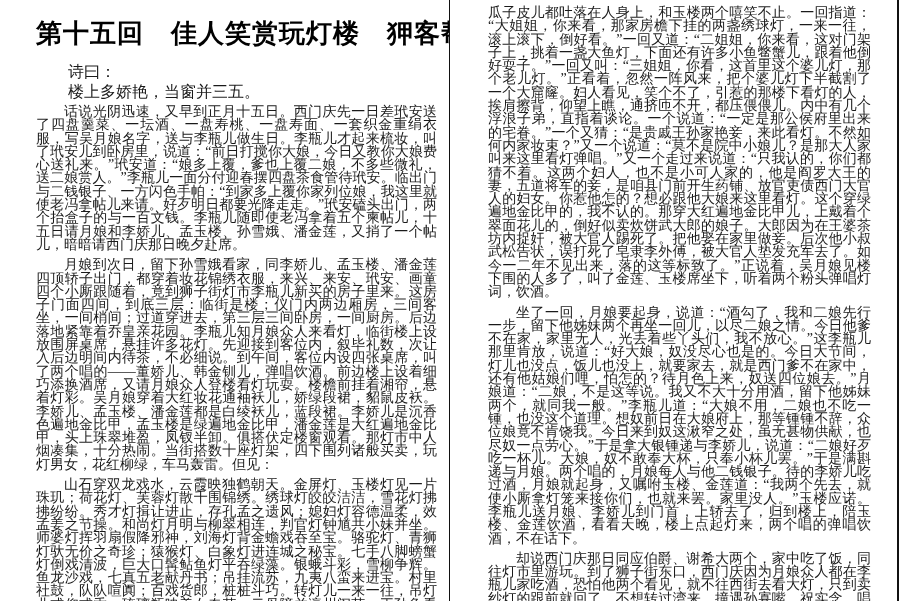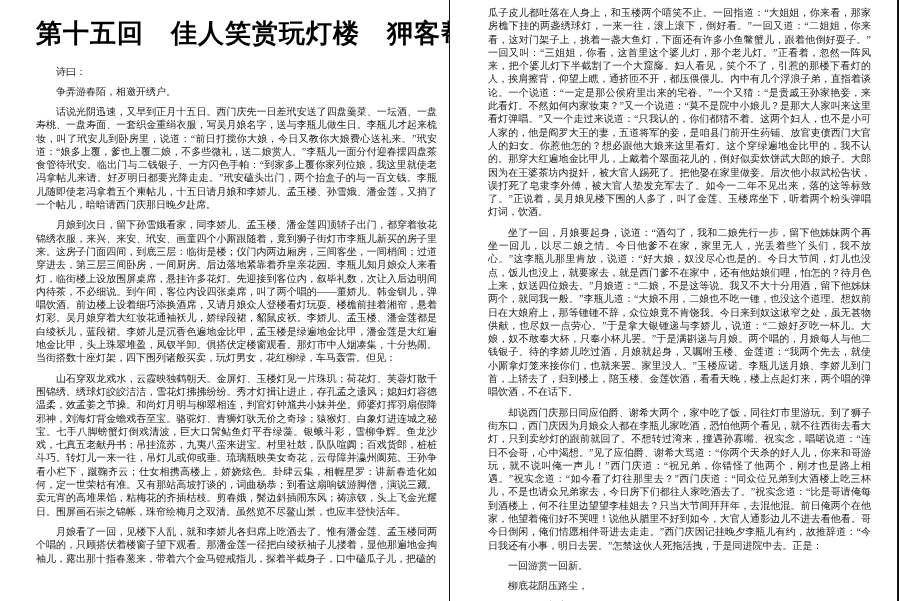--- a/index.html
+++ b/index.html
@@ -36,48 +36,48 @@
   }
   .chapter-title {
     font-size: 26px;
     font-weight: bold;
     letter-spacing: 1px;
     color: #000000;
     margin: 6px 0 14px 0;
     white-space: nowrap;
   }
   .para {
-    font-size: 10px;
+    font-size: 14px;
     line-height: 13.3px;
     text-align: justify;
     text-indent: 2em;
     margin: 0 0 7px 0;
     color: #1a1a1a;
   }
   .para.no-indent {
     text-indent: 0;
   }
   .poem-line {
-    font-size: 10px;
+    font-size: 16px;
     line-height: 13px;
     text-indent: 2em;
     margin: 0 0 7px 0;
     color: #1a1a1a;
   }
 </style>
 </head>
 <body>
 
 <div class="book">
 
   <div class="page left">
     <div class="chapter-title">第十五回　佳人笑赏玩灯楼　狎客帮嫖丽春院</div>
 
     <p class="poem-line">诗曰：</p>
-    <p class="poem-line">争弄游春陌，相邀开绣户。</p>
+    <p class="poem-line">楼上多娇艳，当窗并三五。</p>
 
     <p class="para">话说光阴迅速，又早到正月十五日。西门庆先一日差玳安送了四盘羹菜、一坛酒、一盘寿桃、一盘寿面、一套织金重绢衣服，写吴月娘名字，送与李瓶儿做生日。李瓶儿才起来梳妆，叫了玳安儿到卧房里，说道：“前日打搅你大娘，今日又教你大娘费心送礼来。”玳安道：“娘多上覆，爹也上覆二娘，不多些微礼，送二娘赏人。”李瓶儿一面分付迎春摆四盘茶食管待玳安。临出门与二钱银子、一方闪色手帕：“到家多上覆你家列位娘，我这里就使老冯拿帖儿来请。好歹明日都要光降走走。”玳安磕头出门，两个抬盒子的与一百文钱。李瓶儿随即使老冯拿着五个柬帖儿，十五日请月娘和李娇儿、孟玉楼、孙雪娥、潘金莲，又捎了一个帖儿，暗暗请西门庆那日晚夕赴席。</p>
     <p class="para">月娘到次日，留下孙雪娥看家，同李娇儿、孟玉楼、潘金莲四顶轿子出门，都穿着妆花锦绣衣服，来兴、来安、玳安、画童四个小厮跟随着，竟到狮子街灯市李瓶儿新买的房子里来。这房子门面四间，到底三层：临街是楼；仪门内两边厢房，三间客坐，一间梢间；过道穿进去，第三层三间卧房，一间厨房。后边落地紧靠着乔皇亲花园。李瓶儿知月娘众人来看灯，临街楼上设放围屏桌席，悬挂许多花灯。先迎接到客位内，叙毕礼数，次让入后边明间内待茶，不必细说。到午间，客位内设四张桌席，叫了两个唱的——董娇儿、韩金钏儿，弹唱饮酒。前边楼上设着细巧添换酒席，又请月娘众人登楼看灯玩耍。楼檐前挂着湘帘，悬着灯彩。吴月娘穿着大红妆花通袖袄儿，娇绿段裙，貂鼠皮袄。李娇儿、孟玉楼、潘金莲都是白绫袄儿，蓝段裙。李娇儿是沉香色遍地金比甲，孟玉楼是绿遍地金比甲，潘金莲是大红遍地金比甲，头上珠翠堆盈，凤钗半卸。俱搭伏定楼窗观看。那灯市中人烟凑集，十分热闹。当街搭数十座灯架，四下围列诸般买卖，玩灯男女，花红柳绿，车马轰雷。但见：</p>
     <p class="para">山石穿双龙戏水，云霞映独鹤朝天。金屏灯、玉楼灯见一片珠玑；荷花灯、芙蓉灯散千围锦绣。绣球灯皎皎洁洁，雪花灯拂拂纷纷。秀才灯揖让进止，存孔孟之遗风；媳妇灯容德温柔，效孟姜之节操。和尚灯月明与柳翠相连，判官灯钟馗共小妹并坐。师婆灯挥羽扇假降邪神，刘海灯背金蟾戏吞至宝。骆驼灯、青狮灯驮无价之奇珍；猿猴灯、白象灯进连城之秘宝。七手八脚螃蟹灯倒戏清波，巨大口髯鲇鱼灯平吞绿藻。银蛾斗彩，雪柳争辉。鱼龙沙戏，七真五老献丹书；吊挂流苏，九夷八蛮来进宝。村里社鼓，队队喧阗；百戏货郎，桩桩斗巧。转灯儿一来一往，吊灯儿或仰或垂。琉璃瓶映美女奇花，云母障并瀛州阆苑。王孙争看小栏下，蹴鞠齐云；仕女相携高楼上，娇娆炫色。卦肆云集，相幄星罗：讲新春造化如何，定一世荣枯有准。又有那站高坡打谈的，词曲杨恭；到看这扇响钹游脚僧，演说三藏。卖元宵的高堆果馅，粘梅花的齐插枯枝。剪春娥，鬓边斜插闹东风；祷凉钗，头上飞金光耀日。围屏画石崇之锦帐，珠帘绘梅月之双清。虽然览不尽鳌山景，也应丰登快活年。</p>
     <p class="para">月娘看了一回，见楼下人乱，就和李娇儿各归席上吃酒去了。惟有潘金莲、孟玉楼同两个唱的，只顾搭伏着楼窗子望下观看。那潘金莲一径把白绫袄袖子儿搂着，显他那遍地金掏袖儿，露出那十指春葱来，带着六个金马镫戒指儿，探着半截身子，口中磕瓜子儿，把磕的</p>
   </div>
 
   <div class="page right">
     <p class="para no-indent">瓜子皮儿都吐落在人身上，和玉楼两个嘻笑不止。一回指道：“大姐姐，你来看，那家房檐下挂的两盏绣球灯，一来一往，滚上滚下，倒好看。”一回又道：“二姐姐，你来看，这对门架子上，挑着一盏大鱼灯，下面还有许多小鱼鳖蟹儿，跟着他倒好耍子。”一回又叫：“三姐姐，你看，这首里这个婆儿灯，那个老儿灯。”正看着，忽然一阵风来，把个婆儿灯下半截割了一个大窟窿。妇人看见，笑个不了，引惹的那楼下看灯的人，挨肩擦背，仰望上瞧，通挤匝不开，都压偎偎儿。内中有几个浮浪子弟，直指着谈论。一个说道：“一定是那公侯府里出来的宅眷。”一个又猜：“是贵戚王孙家艳妾，来此看灯。不然如何内家妆束？”又一个说道：“莫不是院中小娘儿？是那大人家叫来这里看灯弹唱。”又一个走过来说道：“只我认的，你们都猜不着。这两个妇人，也不是小可人家的，他是阎罗大王的妻，五道将军的妾，是咱县门前开生药铺、放官吏债西门大官人的妇女。你惹他怎的？想必跟他大娘来这里看灯。这个穿绿遍地金比甲的，我不认的。那穿大红遍地金比甲儿，上戴着个翠面花儿的，倒好似卖炊饼武大郎的娘子。大郎因为在王婆茶坊内捉奸，被大官人踢死了。把他娶在家里做妾。后次他小叔武松告状，误打死了皂隶李外傅，被大官人垫发充军去了。如今一二年不见出来，落的这等标致了。”正说着，吴月娘见楼下围的人多了，叫了金莲、玉楼席坐下，听着两个粉头弹唱灯词，饮酒。</p>
     <p class="para">坐了一回，月娘要起身，说道：“酒勾了，我和二娘先行一步，留下他姊妹两个再坐一回儿，以尽二娘之情。今日他爹不在家，家里无人，光丢着些丫头们，我不放心。”这李瓶儿那里肯放，说道：“好大娘，奴没尽心也是的。今日大节间，灯儿也没点，饭儿也没上，就要家去，就是西门爹不在家中，还有他姑娘们哩，怕怎的？待月色上来，奴送四位娘去。”月娘道：“二娘，不是这等说。我又不大十分用酒，留下他姊妹两个，就同我一般。”李瓶儿道：“大娘不用，二娘也不吃一锺，也没这个道理。想奴前日在大娘府上，那等锺锺不辞，众位娘竟不肯饶我。今日来到奴这湫窄之处，虽无甚物供献，也尽奴一点劳心。”于是拿大银锺递与李娇儿，说道：“二娘好歹吃一杯儿。大娘，奴不敢奉大杯，只奉小杯儿罢。”于是满斟递与月娘。两个唱的，月娘每人与他二钱银子。待的李娇儿吃过酒，月娘就起身，又嘱咐玉楼、金莲道：“我两个先去，就使小厮拿灯笼来接你们，也就来罢。家里没人。”玉楼应诺。李瓶儿送月娘、李娇儿到门首，上轿去了，归到楼上，陪玉楼、金莲饮酒，看看天晚，楼上点起灯来，两个唱的弹唱饮酒，不在话下。</p>

